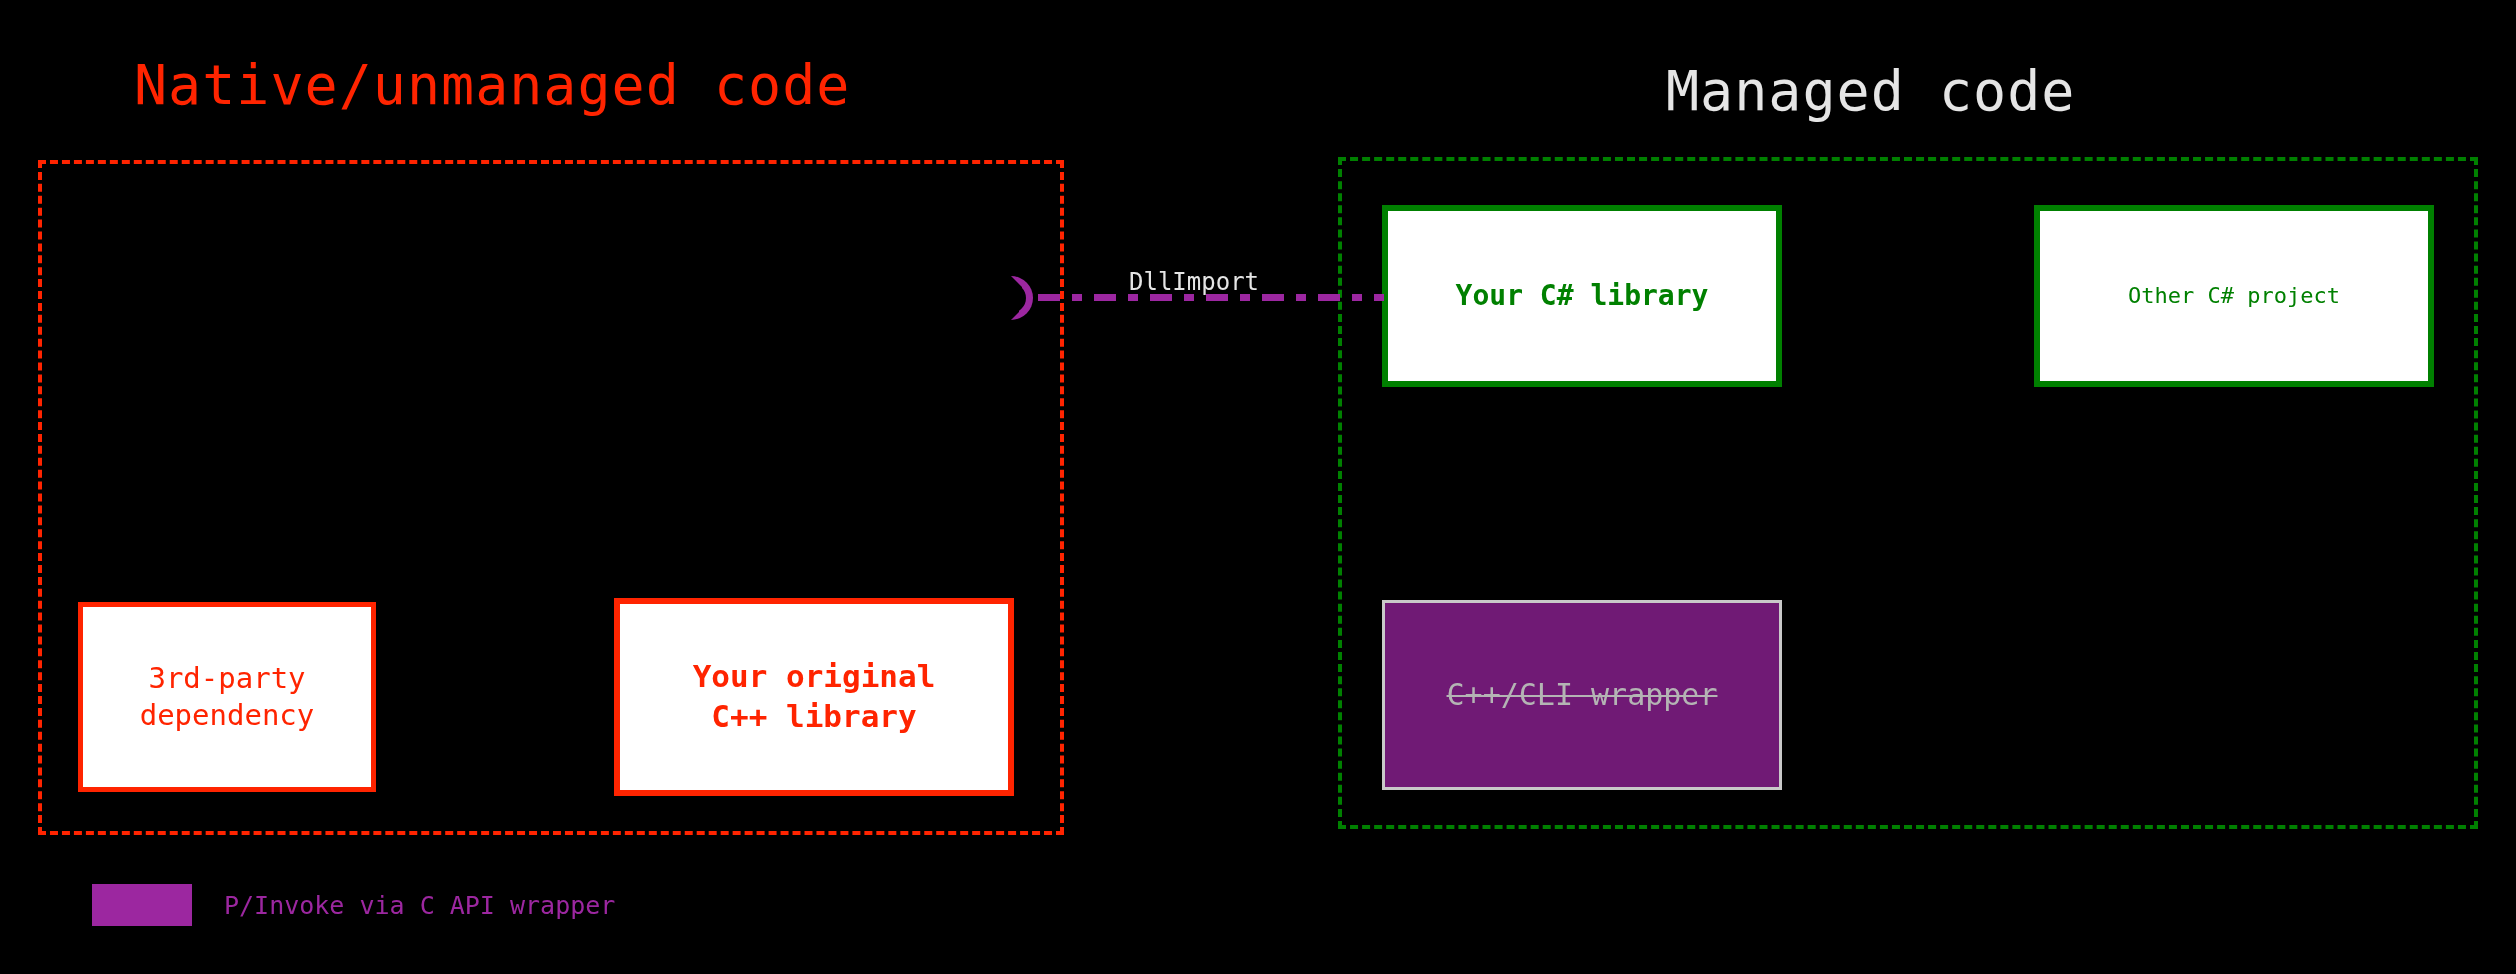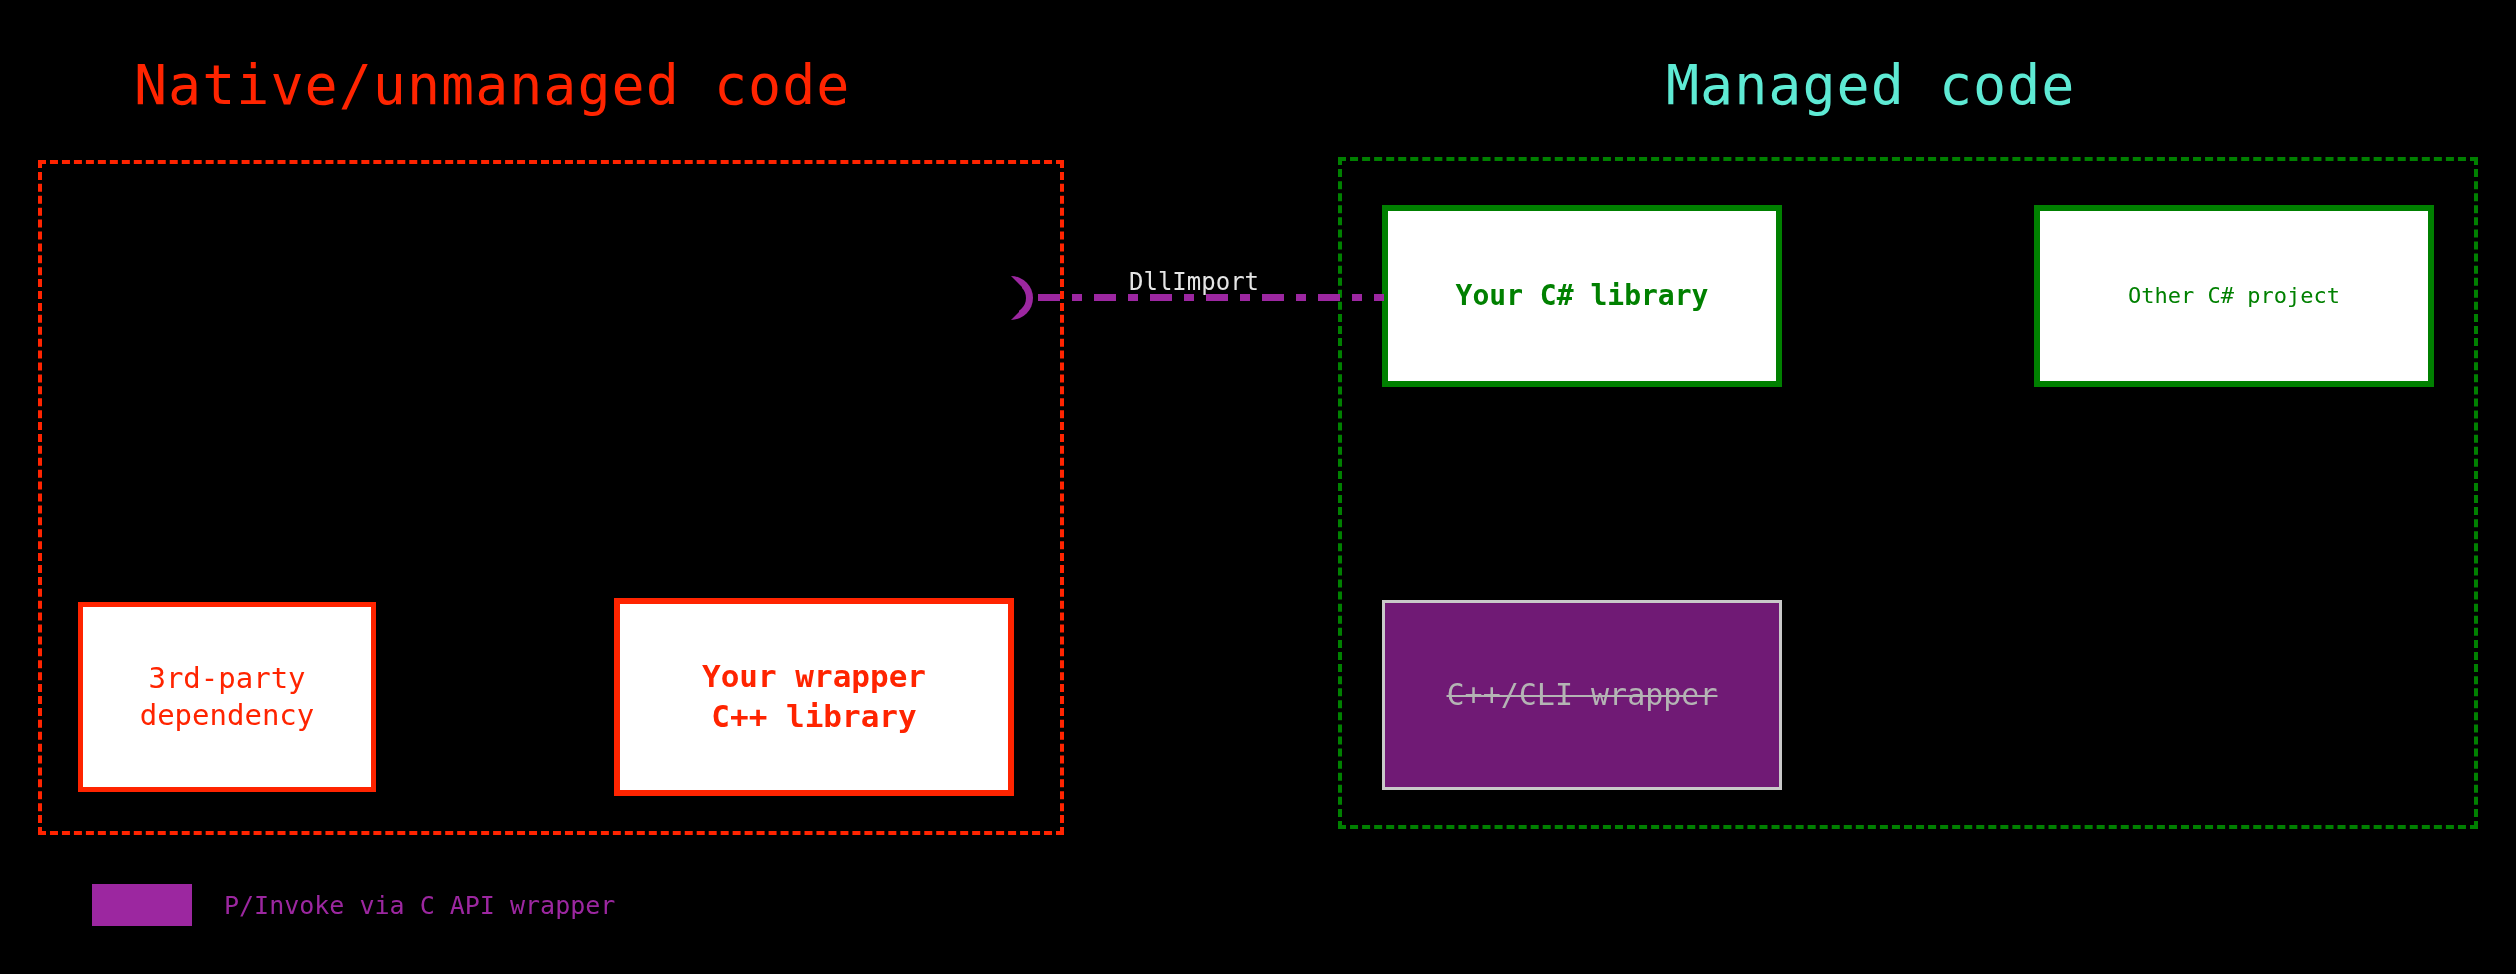--- a/index.html
+++ b/index.html
@@ -28,22 +28,22 @@
     white-space: nowrap;
     line-height: 1;
   }
   #title-native {
     left: 134px;
     top: 58px;
     color: #ff2400;
   }
   #title-managed {
     left: 1666px;
-    top: 58px;
-    color: #5eead4;
+    top: 64px;
+    color: #e5e5e5;
   }
 
   
   .group {
     position: absolute;
     box-sizing: border-box;
     background: transparent;
   }
   #group-native {
     left: 38px;
@@ -228,21 +228,21 @@
 
   <div class="group" id="group-managed"></div>
 
 
   <div class="node" id="node-3rd-party">
     <span class="node-label">3rd-party
 dependency</span>
   </div>
 
   <div class="node" id="node-your-cpp">
-    <span class="node-label">Your wrapper
+    <span class="node-label">Your original
 C++ library</span>
   </div>
 
   <div class="node" id="node-your-csharp">
     <span class="node-label">Your C# library</span>
   </div>
 
   <div class="node" id="node-other-csharp">
     <span class="node-label">Other C# project</span>
   </div>

